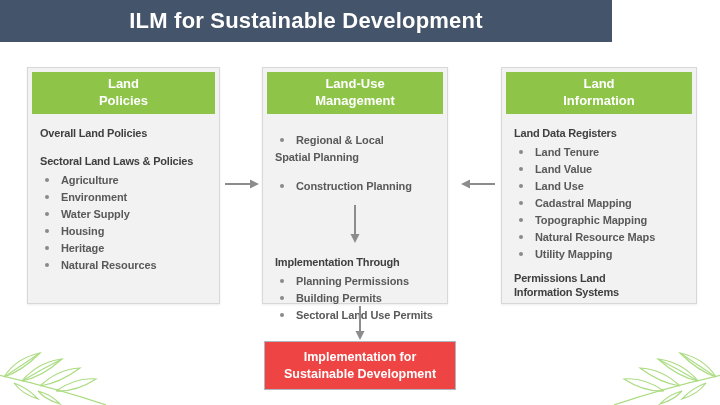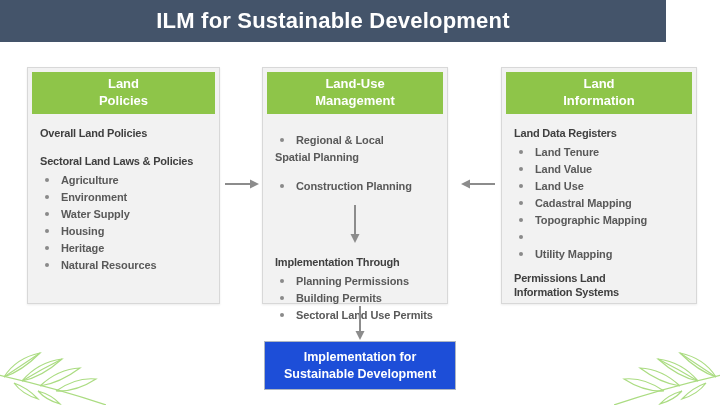--- a/index.html
+++ b/index.html
@@ -2,21 +2,21 @@
 <html><head>
 <meta charset="utf-8">
 <style>
   html,body{margin:0;padding:0;}
   body{
     width:720px;height:405px;position:relative;background:#ffffff;
     font-family:"Liberation Sans", sans-serif;overflow:hidden;
   }
   
   .titlebar{
-    position:absolute;left:0;top:0;width:666px;height:42px;
+    position:absolute;left:0;top:0;width:612px;height:42px;
     background:#44546A;display:flex;align-items:center;justify-content:center;
   }
   .titlebar h1{
     margin:0;color:#ffffff;font-size:22px;font-weight:bold;letter-spacing:.2px;
   }
   
   .panel{
     position:absolute;top:67px;height:237px;background:#F2F2F2;
     border:1px solid #D8D8D8;box-shadow:0 1px 2px rgba(0,0,0,.08);
     box-sizing:border-box;
@@ -45,21 +45,21 @@
     display:inline-block;width:4px;height:4px;border-radius:50%;
     background:#8A8A8A;margin:0 12px 2px 5px;vertical-align:middle;
   }
   .bullet .txt{white-space:pre-line;}
   
   .arrow{position:absolute;}
   .arrow-inflow{display:block;margin:10px auto 0 auto;}
   
   .bottom-box{
     position:absolute;left:264px;top:341px;width:192px;height:49px;
-    background:#1d4ed8;border:1px solid #AEB6C2;box-sizing:border-box;
+    background:#ef4444;border:1px solid #AEB6C2;box-sizing:border-box;
     display:flex;align-items:center;justify-content:center;text-align:center;
     color:#ffffff;font-weight:bold;font-size:12.5px;line-height:1.35;
     white-space:pre-line;
   }
   
   .leaf{position:absolute;bottom:0;}
   .leaf.l{left:-6px;}
   .leaf.r{right:-6px;transform:scaleX(-1);}
 </style>
 </head>
@@ -110,21 +110,21 @@
   <div class="panel-header">Land
 Information</div>
   <div class="panel-body">
     <p class="h">Land Data Registers</p>
     <div class="bullets">
       <div class="bullet"><span class="dot"></span><span class="txt">Land Tenure</span></div>
       <div class="bullet"><span class="dot"></span><span class="txt">Land Value</span></div>
       <div class="bullet"><span class="dot"></span><span class="txt">Land Use</span></div>
       <div class="bullet"><span class="dot"></span><span class="txt">Cadastral Mapping</span></div>
       <div class="bullet"><span class="dot"></span><span class="txt">Topographic Mapping</span></div>
-      <div class="bullet"><span class="dot"></span></div>
+      <div class="bullet"><span class="dot"></span><span class="txt">Natural Resource Maps</span></div>
       <div class="bullet"><span class="dot"></span><span class="txt">Utility Mapping</span></div>
     </div>
     <p class="h wrap mt8">Permissions Land
 Information Systems</p>
   </div>
 </section>
 
 <svg class="arrow" style="left:225px;top:178px;" width="34" height="12" viewBox="0 0 34 12">
   <line x1="0" y1="6" x2="26" y2="6" stroke="#8C8C8C" stroke-width="2"></line>
   <polygon points="25,1.5 25,10.5 34,6" fill="#8C8C8C"></polygon>

